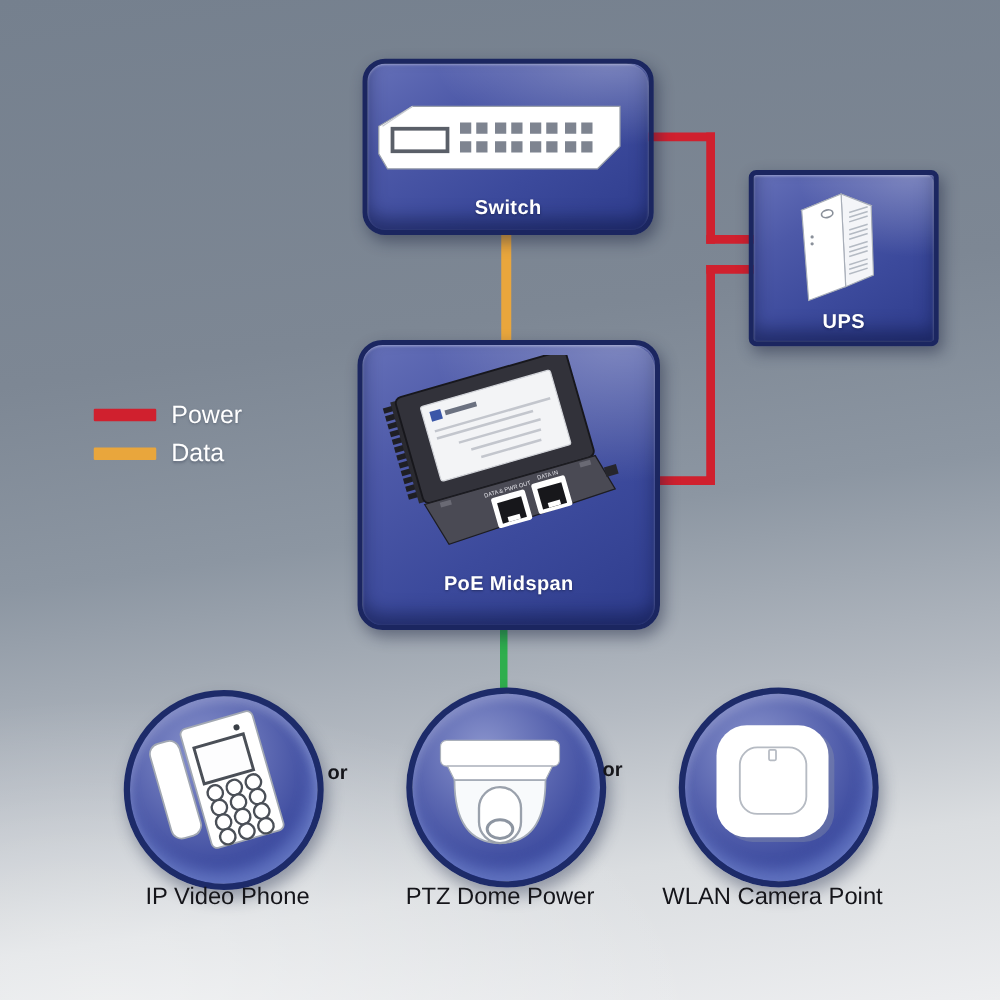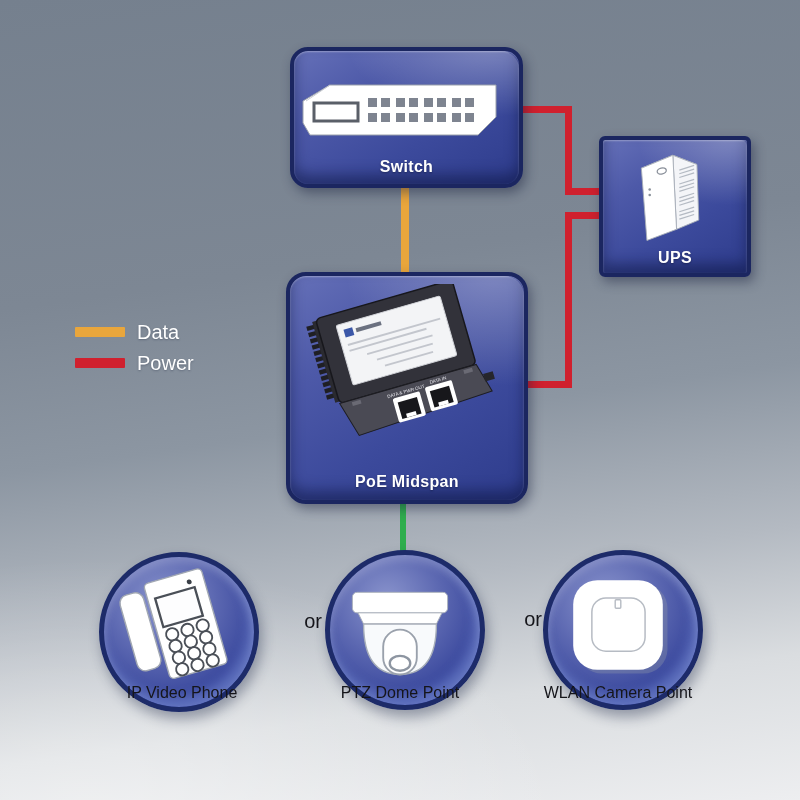--- a/index.html
+++ b/index.html
@@ -30,44 +30,44 @@
     pointer-events:none;
   }
   .node-label{
     position:absolute;left:0;right:0;bottom:8px;text-align:center;
     color:#fff;font-size:16px;font-weight:bold;letter-spacing:.3px;
     text-shadow:0 1px 2px rgba(10,15,40,.45);
   }
   #switch-node{left:290px;top:47px;width:225px;height:133px;border-radius:18px;}
   #ups-node{left:599px;top:136px;width:144px;height:133px;border-radius:6px;}
   #midspan-node{left:286px;top:272px;width:234px;height:224px;border-radius:20px;}
-  #midspan-node .node-label{bottom:9px;}
+  #midspan-node .node-label{bottom:23px;}
   
   .device-circle{
     position:absolute;z-index:2;width:150px;height:150px;border-radius:50%;
     border:5px solid #1d2b69;
     background:radial-gradient(circle at 38% 30%, #8a94cd 0%, #5a66b0 40%, #34439a 74%, #2a3787 100%);
     box-shadow: inset -5px -9px 12px rgba(150,172,238,.45),
                 inset 0 5px 8px rgba(255,255,255,.22),
                 3px 7px 13px rgba(30,40,70,.40);
   }
   #phone-circle{left:99px;top:552px;}
   #dome-circle{left:325px;top:550px;}
   #ap-circle{left:543px;top:550px;}
   .device-circle svg{position:absolute;left:0;top:0;width:140px;height:140px;}
   .device-label{
-    position:absolute;z-index:2;top:684px;width:240px;text-align:center;
-    color:#15151a;font-size:16px;font-weight:normal;
+    position:absolute;z-index:2;top:707px;width:240px;text-align:center;
+    color:#15151a;font-size:19px;font-weight:normal;
   }
   #phone-label{left:62px;}
   #dome-label{left:280px;}
   #ap-label{left:498px;}
   .or-sep{
-    position:absolute;z-index:2;width:60px;text-align:right;
-    color:#15151a;font-size:20px;font-weight:normal;
+    position:absolute;z-index:2;width:60px;text-align:left;
+    color:#15151a;font-size:16px;font-weight:bold;
   }
   #or-1{left:262px;top:610px;}
   #or-2{left:482px;top:608px;}
   
   #legend{position:absolute;z-index:2;left:75px;top:321px;}
   .legend-row{display:flex;align-items:center;height:22px;margin-bottom:9px;}
   .legend-swatch{width:50px;height:10px;border-radius:1px;margin-right:12px;flex:0 0 auto;}
   .sw-0{background:#E9A63C;}
   .sw-1{background:#D0202E;}
   .sw-2{background:#2FAE4D;}
@@ -234,27 +234,27 @@
   <div class="device-circle" id="ap-circle">
     <svg viewBox="0 0 150 150">
       <rect x="32" y="31" width="96" height="96" rx="26" fill="#8e98a8" opacity="0.35"></rect>
       <rect x="27" y="27" width="96" height="96" rx="26" fill="#ffffff"></rect>
       <rect x="47" y="46" width="57" height="57" rx="15" fill="#ffffff" stroke="#b6bbc3" stroke-width="1.6"></rect>
       <rect x="72" y="48" width="6" height="9" rx="1" fill="#ffffff" stroke="#b6bbc3" stroke-width="1.5"></rect>
     </svg>
   </div>
 
   <div class="device-label" id="phone-label">IP Video Phone</div>
-  <div class="device-label" id="dome-label">PTZ Dome Point</div>
+  <div class="device-label" id="dome-label">PTZ Dome Power</div>
   <div class="device-label" id="ap-label">WLAN Camera Point</div>
 
   <div id="legend">
+    <div class="legend-row">
+      <div class="legend-swatch sw-1"></div>
+      <div class="legend-label">Power</div>
+    </div>
     <div class="legend-row">
       <div class="legend-swatch sw-0"></div>
       <div class="legend-label">Data</div>
     </div>
-    <div class="legend-row">
-      <div class="legend-swatch sw-1"></div>
-      <div class="legend-label">Power</div>
-    </div>
   </div>
 
 </div>
 
 </body></html>

